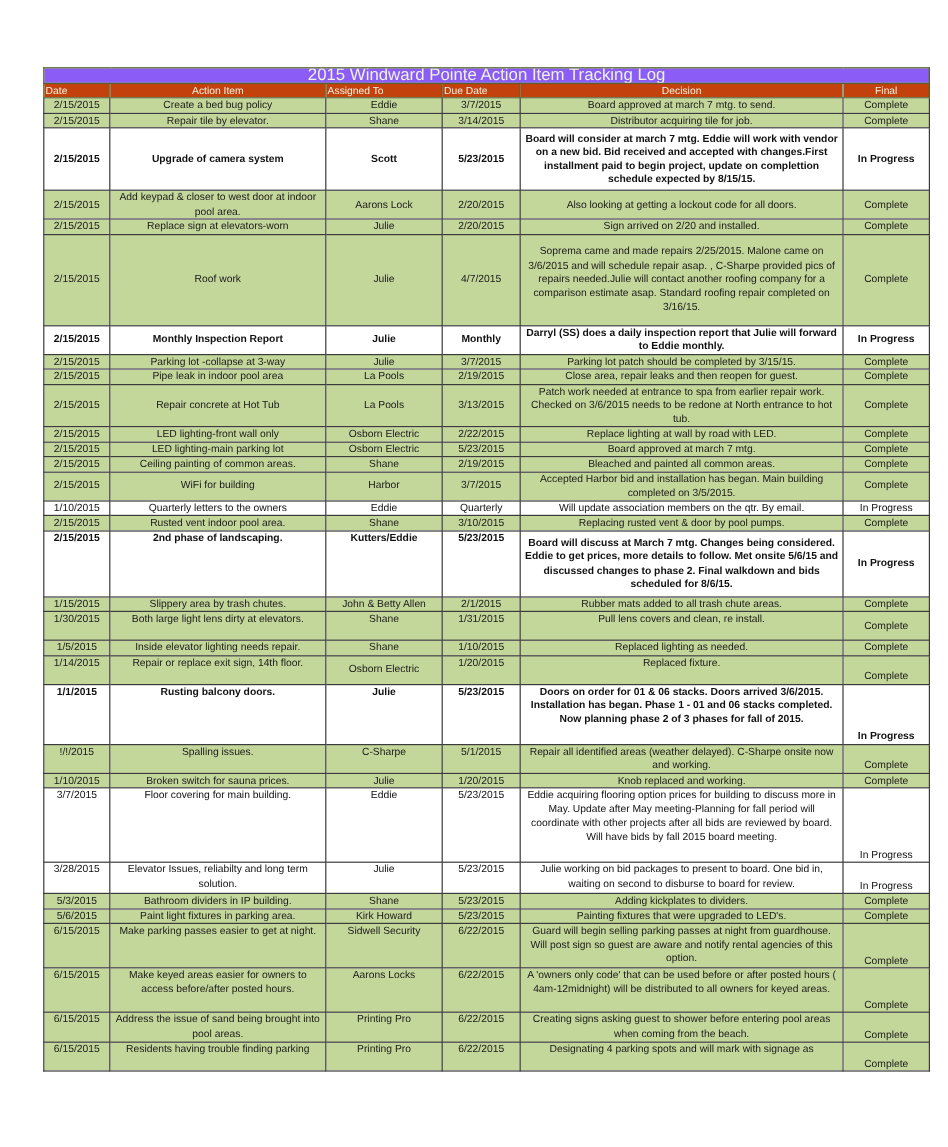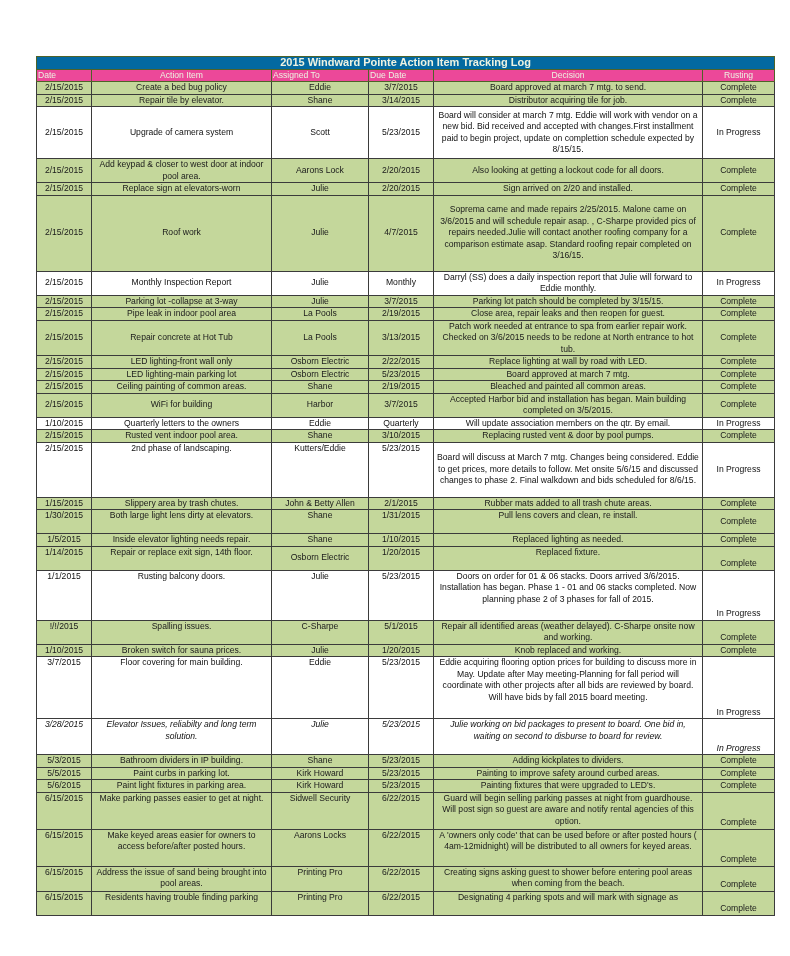--- a/index.html
+++ b/index.html
@@ -1,26 +1,26 @@
 <!DOCTYPE html>
 <html><head>
 <meta charset="utf-8">
 <style>
   html, body { margin:0; padding:0; background:#ffffff; }
   body { width:790px; height:956px; overflow:hidden; position:relative;
          font-family:"Liberation Sans", "DejaVu Sans", sans-serif; }
   #sheet { position:absolute; left:36px; top:56px; width:738px; }
   table { border-collapse:collapse; width:738px; table-layout:fixed; font-size:8.6px; color:#1a1a1a; }
   td, th { border:1px solid #3b3b3b; padding:0 2px; text-align:center; vertical-align:middle; line-height:11.5px; overflow:hidden; }
-  .title-row td { background:#0369a1; color:#eef3e2; font-weight:bold; height:11px; border-color:#4f6228; border-bottom:1px solid #4f6228; font-size:11px; }
-  .head-row th { background:#ec4899; color:#eef3e2; font-weight:normal; height:11px; border-color:#4f6228; font-size:8.6px; }
+  .title-row td { background:#8b5cf6; color:#eef3e2; font-weight:normal; height:11px; border-color:#4f6228; border-bottom:1px solid #4f6228; font-size:14px; }
+  .head-row th { background:#c2410c; color:#eef3e2; font-weight:normal; height:11px; border-color:#4f6228; font-size:8.6px; }
   .head-row th.left { text-align:left; padding-left:1px; }
   tr.green td { background:#c4d79b; }
   tr.white td { background:#ffffff; color:#111; }
-  tr.bold td { font-weight:normal; }
+  tr.bold td { font-weight:bold; }
   td.top { vertical-align:top; }
   td.bottom { vertical-align:bottom; }
   col.c-date { width:55px; } col.c-action { width:180px; } col.c-assigned { width:97px; }
   col.c-due { width:65px; } col.c-decision { width:269px; } col.c-status { width:72px; }
 </style>
 </head>
 <body>
 
 <div id="sheet">
   <table>
@@ -35,21 +35,21 @@
     <thead>
       <tr class="title-row">
         <td colspan="6">2015 Windward Pointe Action Item Tracking Log</td>
       </tr>
       <tr class="head-row">
         <th class="left">Date</th>
         <th>Action Item</th>
         <th class="left" style="text-align:left">Assigned To</th>
         <th class="left">Due Date</th>
         <th>Decision</th>
-        <th>Rusting</th>
+        <th>Final</th>
       </tr>
     </thead>
     <tbody id="tbody">
         <tr class="green" style="height: 11px;">
           <td>2/15/2015</td>
           <td>Create a bed bug policy</td>
           <td>Eddie</td>
           <td>3/7/2015</td>
           <td>Board approved at march 7 mtg. to send.</td>
           <td>Complete</td>
@@ -207,21 +207,21 @@
           <td>Complete</td>
         </tr>
         <tr class="green" style="height: 24px;">
           <td class="top">1/14/2015</td>
           <td class="top">Repair or replace exit sign, 14th floor.</td>
           <td>Osborn Electric</td>
           <td class="top">1/20/2015</td>
           <td class="top">Replaced fixture.</td>
           <td class="bottom">Complete</td>
         </tr>
-        <tr class="white" style="height: 50px;">
+        <tr class="white" style="height: 50px; font-weight: bold;">
           <td class="top">1/1/2015</td>
           <td class="top">Rusting balcony doors.</td>
           <td class="top">Julie</td>
           <td class="top">5/23/2015</td>
           <td class="top">Doors on order for 01 &amp; 06 stacks. Doors arrived 3/6/2015. Installation has began. Phase 1 - 01 and 06 stacks completed. Now planning phase 2 of 3 phases for fall of 2015.</td>
           <td class="bottom">In Progress</td>
         </tr>
         <tr class="green" style="height: 24px;">
           <td class="top">!/!/2015</td>
           <td class="top">Spalling issues.</td>
@@ -239,45 +239,37 @@
           <td>Complete</td>
         </tr>
         <tr class="white" style="height: 62px;">
           <td class="top">3/7/2015</td>
           <td class="top">Floor covering for main building.</td>
           <td class="top">Eddie</td>
           <td class="top">5/23/2015</td>
           <td class="top">Eddie acquiring flooring option prices for building to discuss more in May. Update after May meeting-Planning for fall period will coordinate with other projects after all bids are reviewed by board. Will have bids by fall 2015 board meeting.</td>
           <td class="bottom">In Progress</td>
         </tr>
-        <tr class="white" style="height: 36px; font-style: italic;">
+        <tr class="white" style="height: 26px;">
           <td class="top">3/28/2015</td>
           <td class="top">Elevator Issues, reliabilty and  long term solution.</td>
           <td class="top">Julie</td>
           <td class="top">5/23/2015</td>
           <td class="top">Julie working on bid packages to present to board. One bid in, waiting on second to disburse to board for review.</td>
           <td class="bottom">In Progress</td>
         </tr>
         <tr class="green" style="height: 11px;">
           <td>5/3/2015</td>
           <td>Bathroom dividers in IP building.</td>
           <td>Shane</td>
           <td>5/23/2015</td>
           <td>Adding kickplates to dividers.</td>
           <td>Complete</td>
         </tr>
         <tr class="green" style="height: 11px;">
-          <td>5/5/2015</td>
-          <td>Paint curbs in parking lot.</td>
-          <td>Kirk Howard</td>
-          <td>5/23/2015</td>
-          <td>Painting to improve safety around curbed areas.</td>
-          <td>Complete</td>
-        </tr>
-        <tr class="green" style="height: 11px;">
           <td>5/6/2015</td>
           <td>Paint light fixtures in parking area.</td>
           <td>Kirk Howard</td>
           <td>5/23/2015</td>
           <td>Painting fixtures that were upgraded to LED's.</td>
           <td>Complete</td>
         </tr>
         <tr class="green" style="height: 37px;">
           <td class="top">6/15/2015</td>
           <td class="top">Make parking passes easier to get at night.</td>

